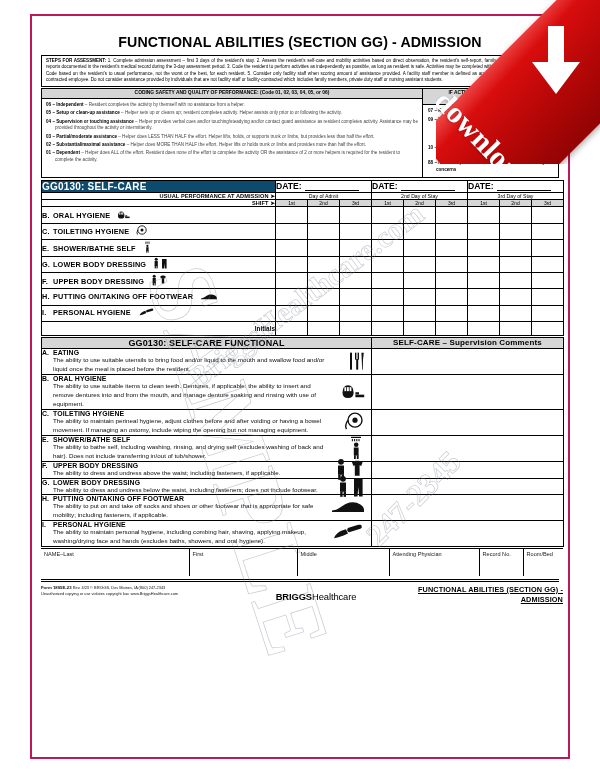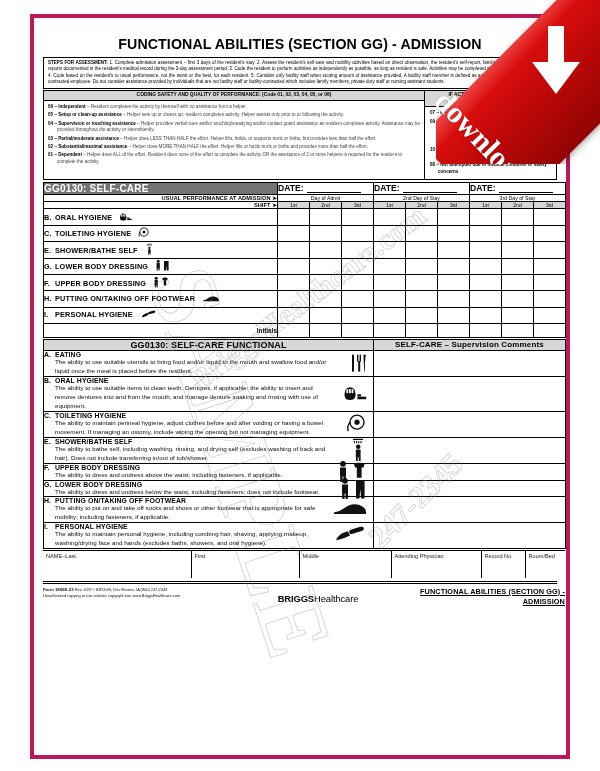--- a/index.html
+++ b/index.html
@@ -15,21 +15,21 @@
 
   
   #page {
     position:absolute; left:0; top:0; width:600px; height:771px;
     background:#fff;
     overflow:hidden;
   }
   #sheet {
     position:absolute; left:30px; top:14px; width:540px; height:745px;
     background:#fff;
-    border:4px solid #be185d;
+    border:2px solid #be185d;
     overflow:hidden;
   }
 
   
   .doc-title {
     text-align:center;
     font-size:14.2px;
     font-weight:bold;
     letter-spacing:0.1px;
     padding-top:18px;
@@ -88,21 +88,21 @@
   .gg-table {
     margin:2px 9px 0 9px;
     border:1.4px solid #000;
     border-collapse:collapse;
     width:522px;
     table-layout:fixed;
   }
   .gg-table td, .gg-table th { border:1px solid #000; padding:0; }
 
   .hdr-black {
-    background:#737373; color:#fff;
+    background:#0c4a6e; color:#fff;
     font-size:10px; font-weight:bold;
     padding:3px 0 3px 6px;
     letter-spacing:0.2px;
   }
   .usual-perf {
     font-size:5.6px; font-weight:bold;
     text-align:right; padding:1.5px 5px 0 0;
     letter-spacing:0.1px;
   }
   .shift-lbl {

